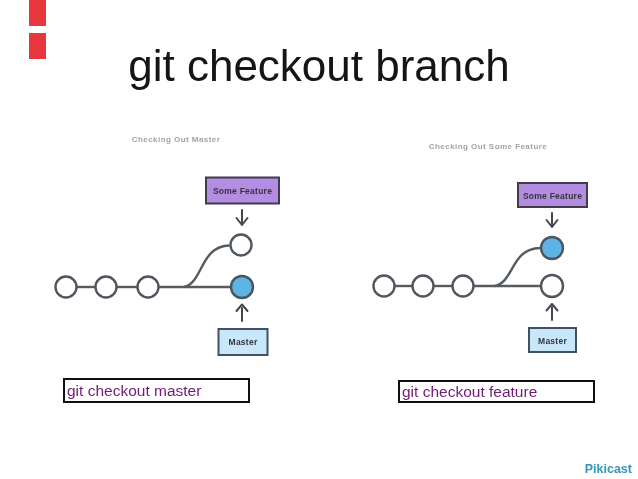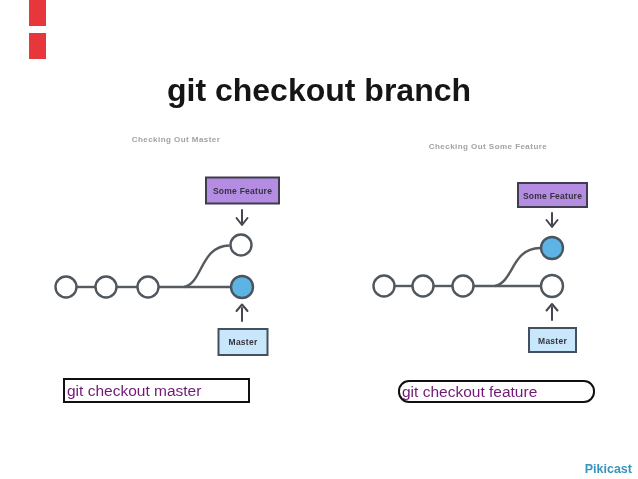--- a/index.html
+++ b/index.html
@@ -4,22 +4,22 @@
 <style>
   html,body{margin:0;padding:0;background:#fff;}
   body{width:638px;height:479px;position:relative;overflow:hidden;
        font-family:"Liberation Sans",sans-serif;}
   .slide{position:absolute;inset:0;background:#ffffff;}
 
   .red-tab{position:absolute;left:29px;width:17px;background:#e8363d;}
   .red-tab.t1{top:0;height:26px;}
   .red-tab.t2{top:33px;height:26px;}
 
-  .title{position:absolute;top:68px;left:0;right:0;margin:0;
-         text-align:center;font-size:32px;font-weight:700;color:#151515;
+  .title{position:absolute;top:44px;left:0;right:0;margin:0;
+         text-align:center;font-size:44px;font-weight:400;color:#151515;
          line-height:44px;letter-spacing:0;}
 
   .diagram{position:absolute;overflow:visible;}
   .diagram.left{left:40px;top:130px;width:260px;height:235px;}
   .diagram.right{left:345px;top:130px;width:260px;height:235px;}
 
   .diagram text{font-family:"Liberation Sans",sans-serif;}
   .cap{fill:#a2a2a2;font-size:8px;font-weight:600;letter-spacing:.45px;text-anchor:middle;}
   .boxlabel{fill:#35333e;font-size:8.5px;font-weight:700;letter-spacing:.25px;text-anchor:middle;}
   .feature-rect{fill:#b48ce1;stroke:#3f3d4d;stroke-width:2;}
@@ -27,21 +27,21 @@
   .edge{stroke:#565b60;stroke-width:2.4;fill:none;}
   .commit{fill:#ffffff;stroke:#4f565e;stroke-width:2.4;}
   .commit.checked{fill:#5db4e4;stroke:#49545e;}
   .arrow line,.arrow path{stroke:#45464e;stroke-width:2;fill:none;
         stroke-linecap:round;stroke-linejoin:round;}
 
   .cmd{position:absolute;background:#fff;border:2px solid #101010;
        display:flex;align-items:center;color:#701a75;font-size:15.5px;
        padding-left:2px;box-sizing:content-box;}
   .cmd.left{left:63px;top:378px;width:181px;height:21px;}
-  .cmd.right{left:398px;top:380px;width:191px;height:19px;border-radius:11px;}
+  .cmd.right{left:398px;top:380px;width:191px;height:19px;}
 
   .brand{position:absolute;right:6px;bottom:3px;color:#3794bb;
          font-size:12.5px;font-weight:700;letter-spacing:0;margin-left:40px;}
 </style>
 </head>
 <body>
 
 <div class="slide">
 
   <div class="red-tab t1"></div>

